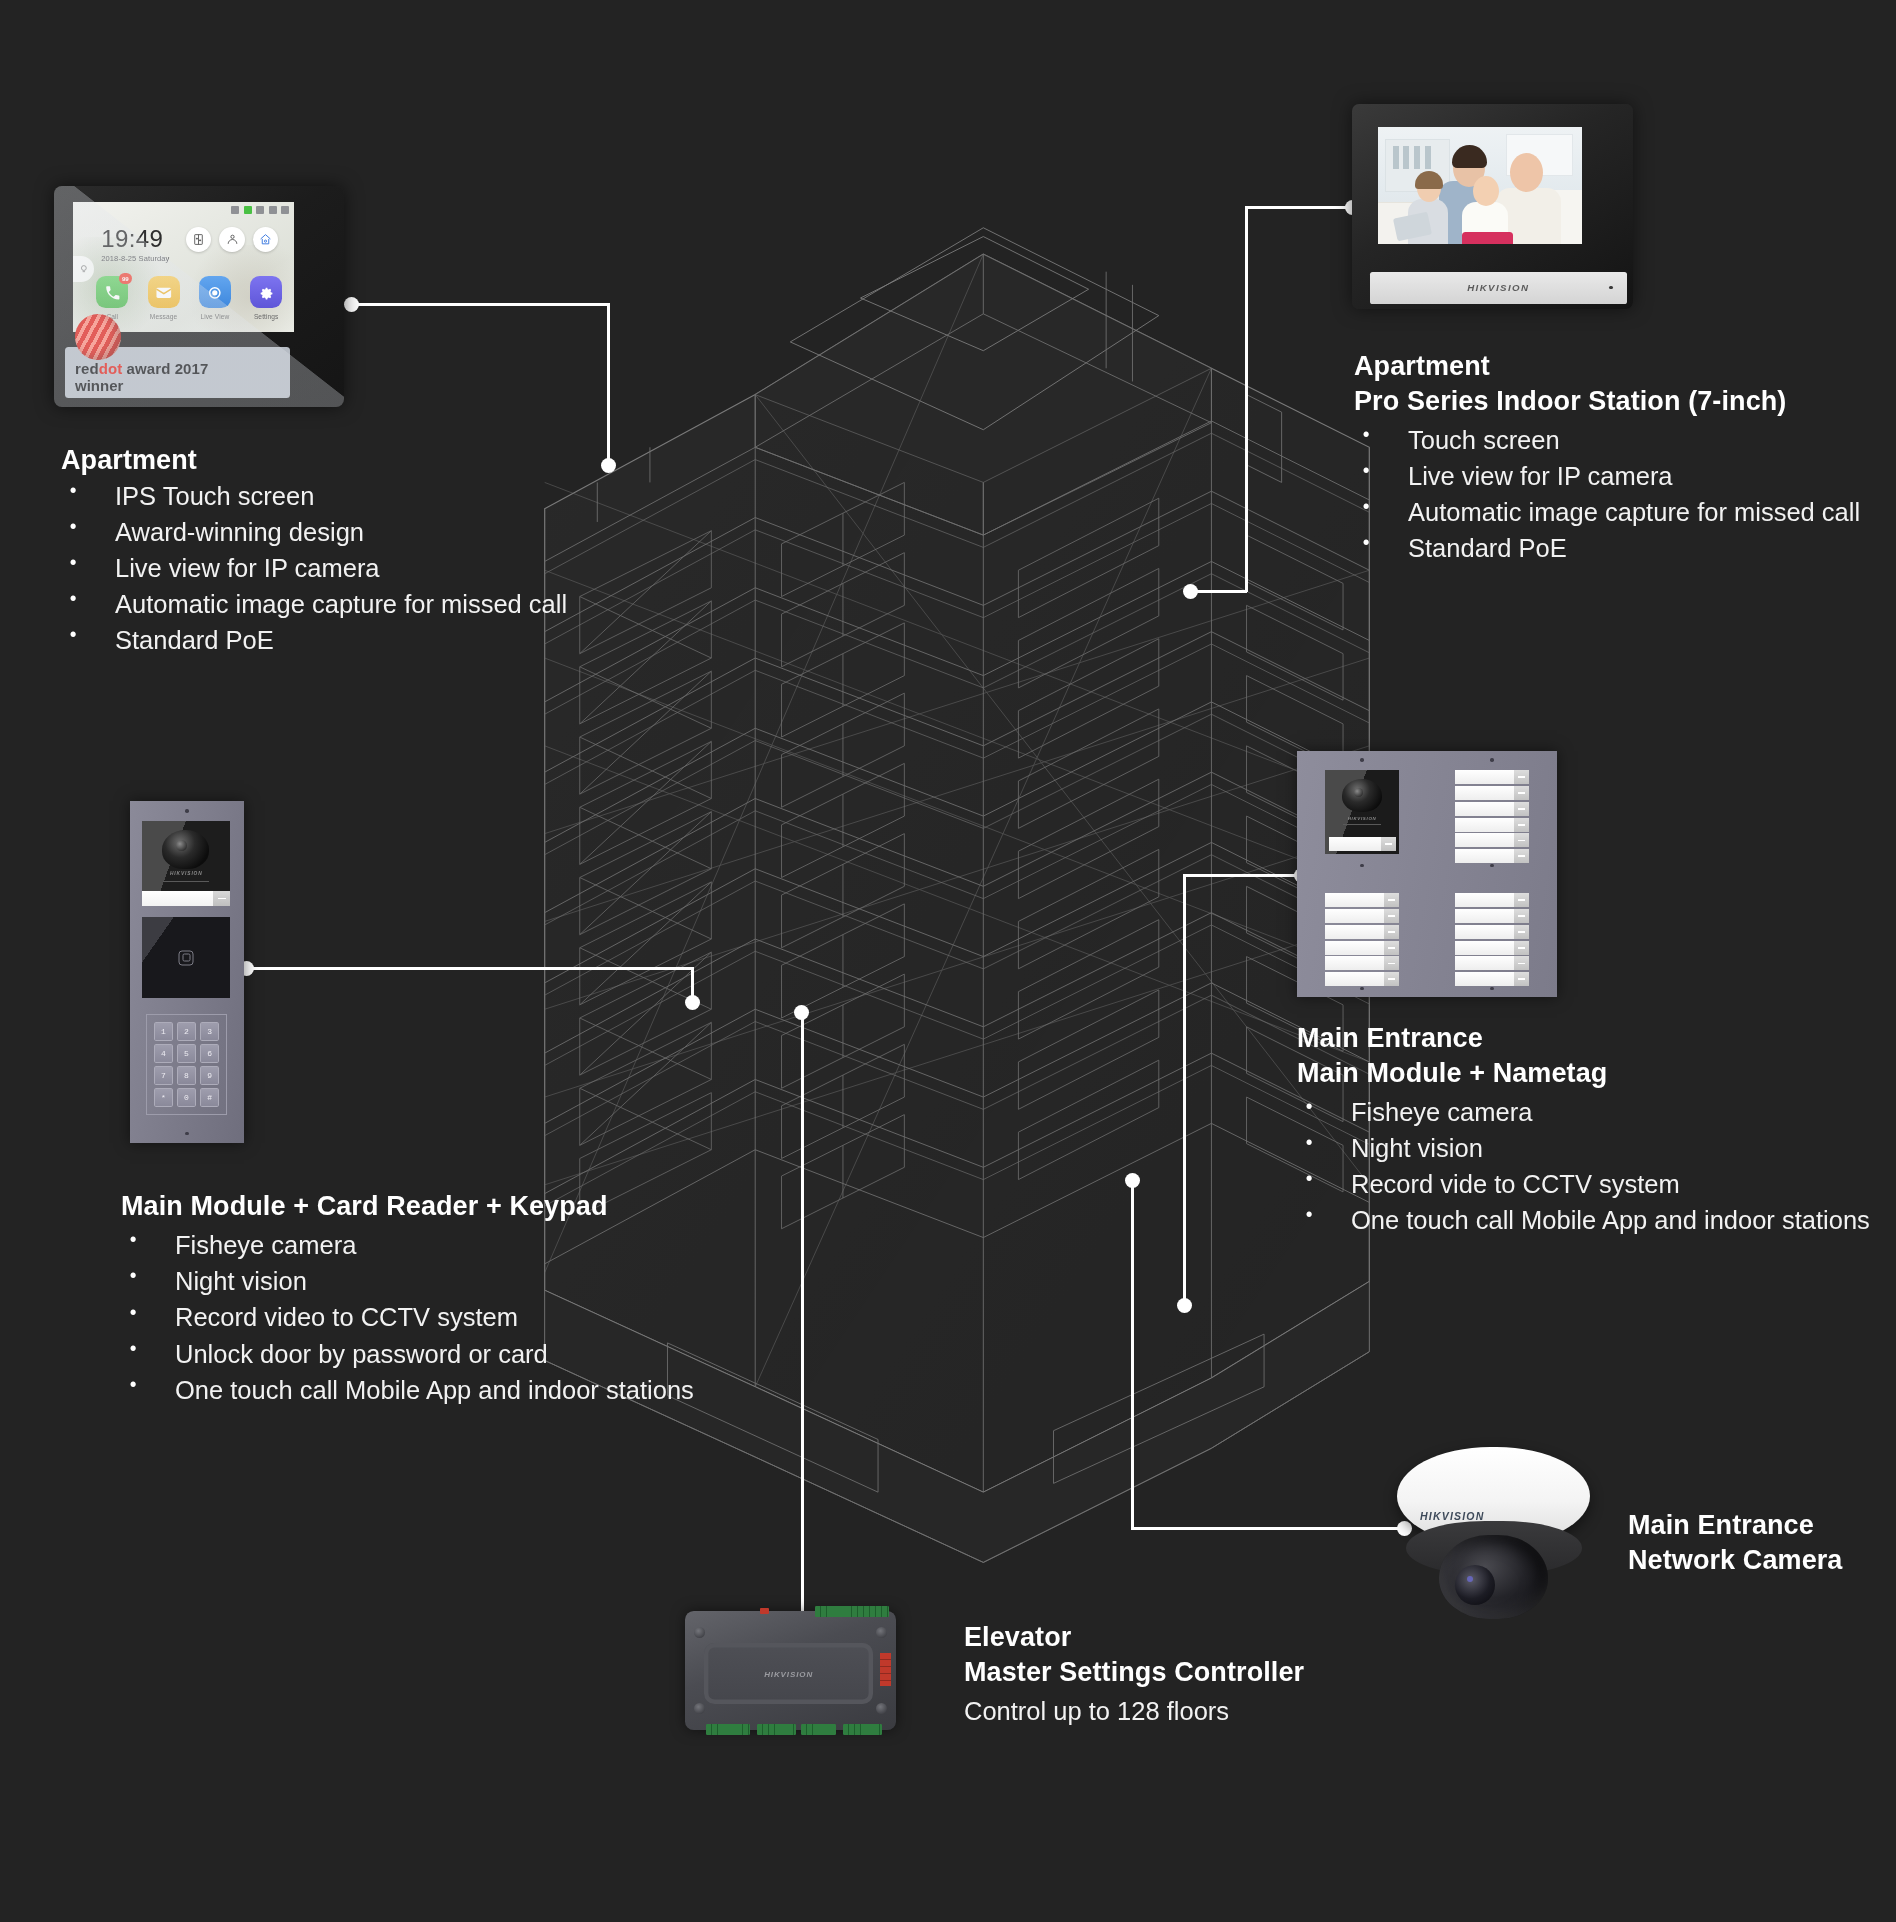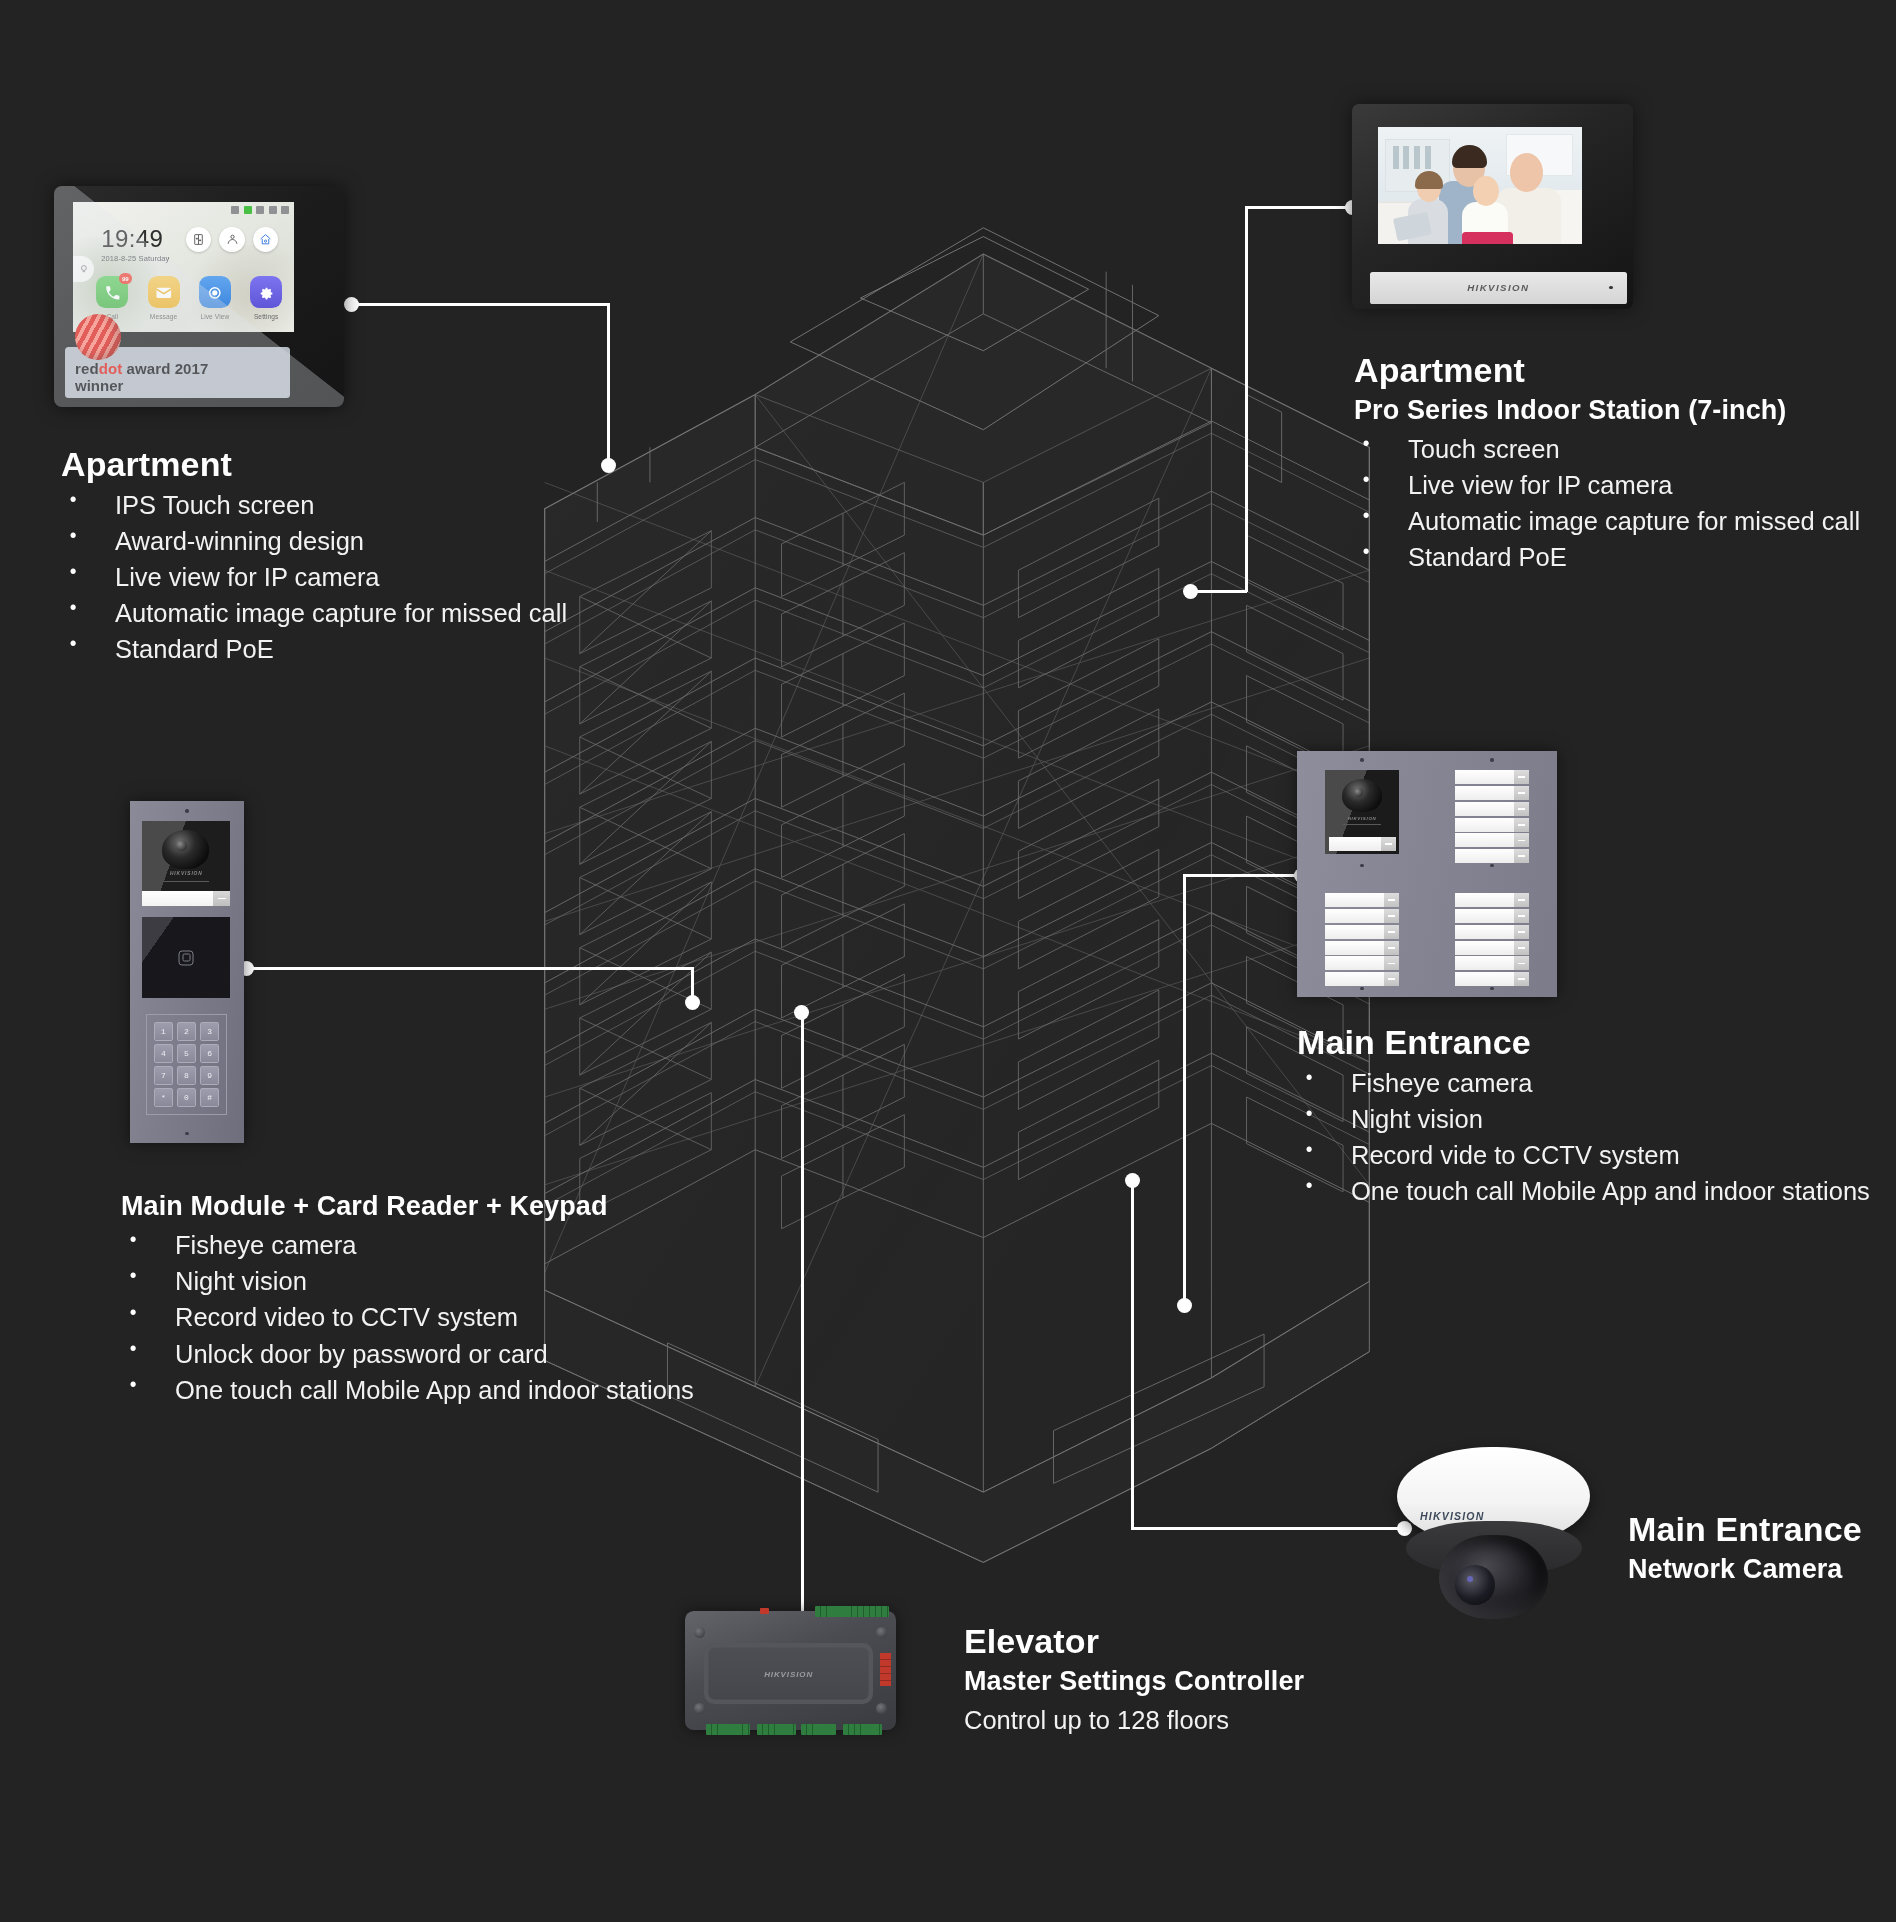--- a/index.html
+++ b/index.html
@@ -11,21 +11,21 @@
   }
   #stage { position: relative; width: 1897px; height: 1922px; background:#232323; }
 
   
   #building { position:absolute; left:492px; top:219px; width:930px; height:1440px; }
   #building svg { width:100%; height:100%; display:block; }
 
   
   .callout { position: absolute; color: #ffffff; }
   .callout .ttl1 {
-    font-size: 34px; font-weight: 700; letter-spacing: 0.1px;
+    font-size: 27px; font-weight: 700; letter-spacing: 0.1px;
     line-height: 1.28; white-space: nowrap;
   }
   .callout .ttl2 {
     font-size: 27px; font-weight: 700; letter-spacing: 0.1px;
     line-height: 1.28; white-space: nowrap; margin-bottom: 3.5px;
   }
   .callout ul { list-style: none; }
   .callout li {
     font-size: 25.5px; font-weight: 300; line-height: 1.42;
     color: #f2f2f2; position: relative; padding-left: 54px;
@@ -756,20 +756,21 @@
     <ul id="ul-pro">
         <li>Touch screen</li>
         <li>Live view for IP camera</li>
         <li>Automatic image capture for missed call</li>
         <li>Standard PoE</li>
       </ul>
   </div>
 
   <div class="callout" style="left:1297px; top:1021px; width:597px;">
     <div class="ttl1">Main Entrance</div>
+    <div class="ttl2">Main Module + Nametag</div>
     <ul id="ul-main">
         <li>Fisheye camera</li>
         <li>Night vision</li>
         <li>Record vide to CCTV system</li>
         <li>One touch call Mobile App and indoor stations</li>
       </ul>
   </div>
 
   <div class="callout" style="left:121px; top:1189px; width:614px;">
     <div class="ttl2">Main Module + Card Reader + Keypad</div>

